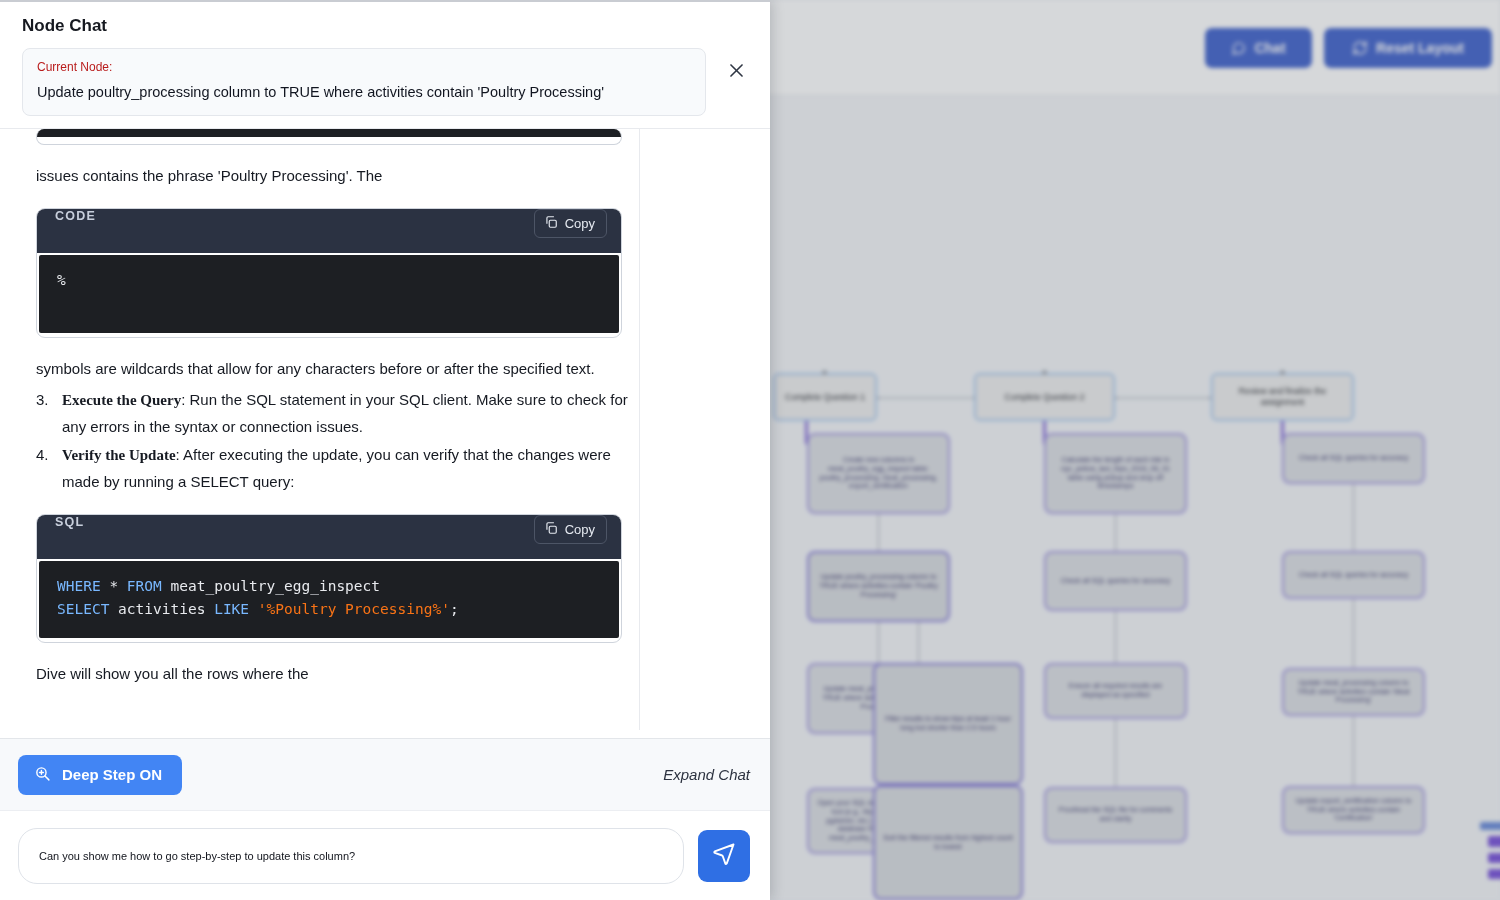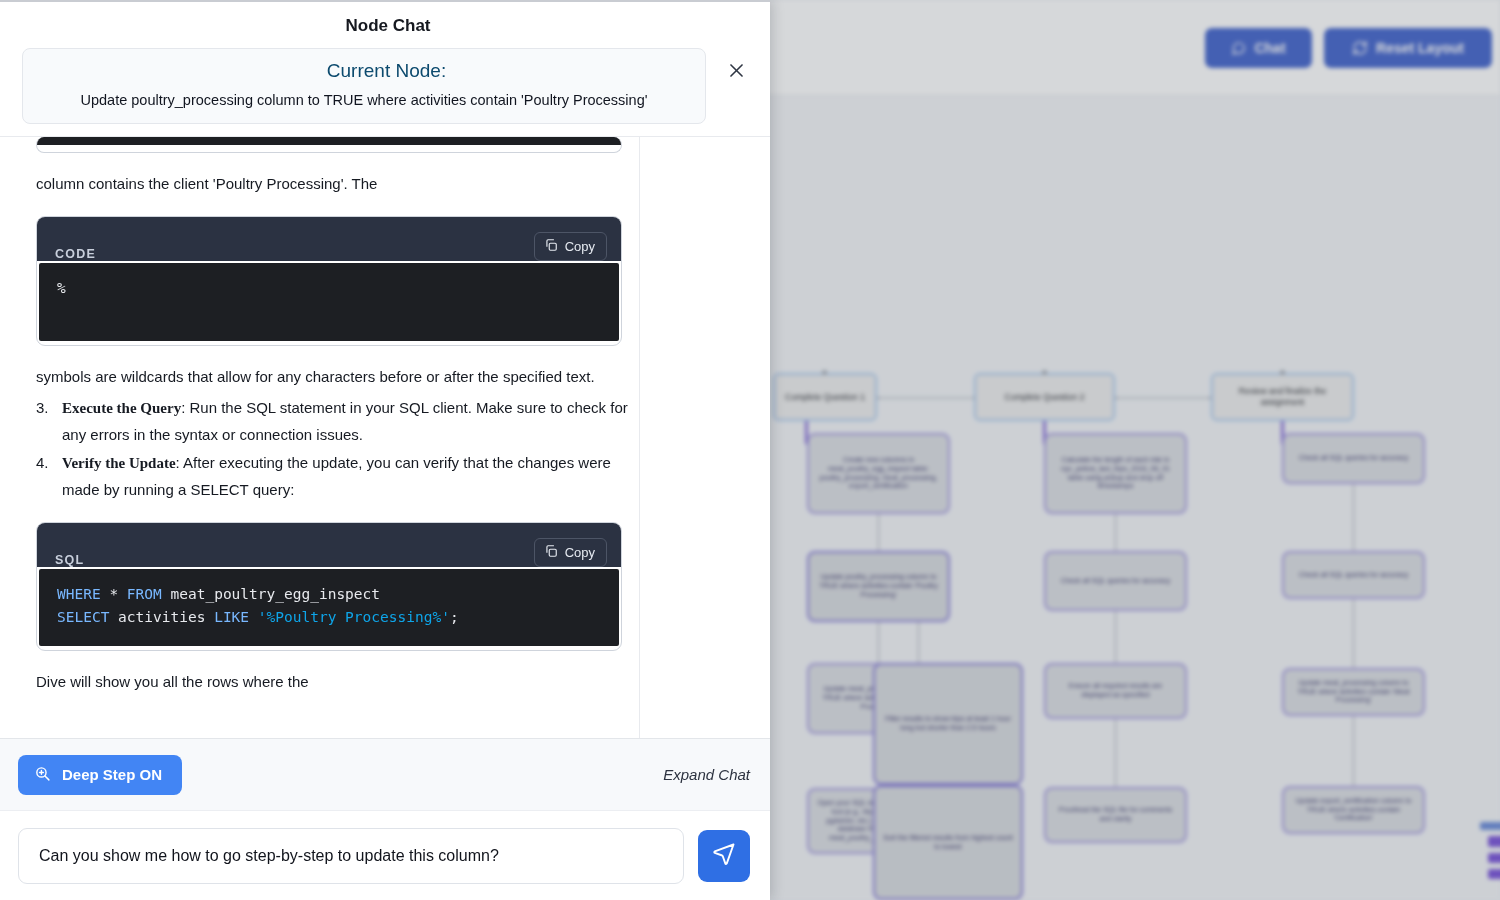--- a/index.html
+++ b/index.html
@@ -83,30 +83,30 @@
   
   #panel{
     position:absolute;left:0;top:0;width:770px;height:900px;
     background:#ffffff;
     box-shadow:2px 0 12px rgba(15,20,35,.18);
     display:flex;flex-direction:column;
     box-sizing:border-box;
     border-top:2px solid #c9ccd2;
   }
   #panel-head{
-    padding:14px 16px 12px 22px;background:#fff;flex:0 0 auto;position:relative;text-align:center;
+    padding:14px 16px 12px 22px;background:#fff;flex:0 0 auto;position:relative;
   }
   #panel-title{
     font-size:17px;font-weight:bold;color:#16192099;color:#161920;margin:0 0 12px 0;
   }
   #cur-node-box{
     border:1px solid #e4e7ec;border-radius:8px;background:#f8fafc;
     padding:11px 14px 13px 14px;width:684px;box-sizing:border-box;
   }
-  #cur-node-label{font-size:19px;color:#0c4a6e;margin-bottom:9px;margin-left:45px;}
+  #cur-node-label{font-size:12px;color:#b91c1c;margin-bottom:9px;}
   #cur-node-text{font-size:14.5px;color:#111520;line-height:1.3;}
   #close-btn{
     position:absolute;right:20px;top:54px;width:28px;height:28px;
     display:flex;align-items:center;justify-content:center;color:#3b4251;
     background:none;border:none;
   }
 
   #msg-scroll{
     flex:1 1 auto;overflow:hidden;position:relative;
     background:#ffffff;
@@ -130,42 +130,42 @@
   .topcut .inner{
     position:absolute;left:0;right:0;top:0;height:8px;background:#1d1f23;
   }
   .para{margin:18px 0 0 16px;width:586px;}
   .codeblock{
     margin:19px 0 0 16px;width:586px;border:1px solid #cfd4dc;border-radius:9px;
     background:#fff;box-sizing:border-box;overflow:hidden;
     padding-bottom:4px;
   }
   .code-head{
-    background:#2b3242;height:44px;display:flex;align-items:flex-end;
+    background:#2b3242;height:44px;display:flex;align-items:flex-start;
     justify-content:space-between;padding:0 14px 0 18px;box-sizing:border-box;
   }
   .code-lang{
     color:#c8cfdc;font-size:12.5px;font-weight:600;letter-spacing:1.2px;
     font-family:"Liberation Sans",sans-serif;
   }
   .copy-btn{
     display:flex;align-items:center;gap:7px;
     border:1px solid #4d5costs;border:1px solid #4d5566;border-radius:6px;
     background:transparent;color:#e6eaf1;font-size:13px;font-weight:500;
     padding:5px 11px 5px 9px;
   }
   .code-body{
     background:#1d1f23;padding:14px 18px 16px 18px;
     font-family:"DejaVu Sans Mono", monospace;font-size:14.5px;line-height:1.62;
     color:#e8eaee;white-space:pre;overflow:hidden;
     margin:2px 2px 0 2px;border-radius:2px;
   }
   .code-body.tall{min-height:48px;}
   .kw{color:#79b8ff;}
-  .str{color:#0ea5e9;}
+  .str{color:#f97316;}
   .id{color:#e8eaee;}
 
   ol.steps{margin:6px 0 0 0;padding:0 0 0 16px;list-style:none;}
   ol.steps li{
     position:relative;font-size:15px;line-height:1.72;color:#161a22;
     padding-left:26px;margin-top:2px;width:600px;box-sizing:border-box;
   }
   ol.steps li .num{position:absolute;left:0;top:0;color:#161a22;}
   ol.steps li b{font-weight:bold;font-family:Liberation Serif, serif;}
 
@@ -179,22 +179,22 @@
     background:#4285f4;color:#fff;border:none;border-radius:8px;
     height:40px;padding:0 20px 0 16px;font-size:15px;font-weight:600;
   }
   #expand-step{font-size:15px;color:#2d3340;font-style:italic;}
 
   #panel-input{
     flex:0 0 auto;height:90px;background:#fff;border-top:1px solid #eceef2;
     display:flex;align-items:center;gap:14px;padding:0 20px 0 18px;box-sizing:border-box;
   }
   #chat-input{
-    flex:1 1 auto;height:56px;border:1px solid #dfe3e9;border-radius:9px;
-    background:#fff;font-size:16px;color:#11141c;padding:11px 20px;
+    flex:1 1 auto;height:56px;border:1px solid #dfe3e9;border-radius:19px;
+    background:#fff;font-size:11px;color:#11141c;padding:11px 20px;
     box-sizing:border-box;font-family:"Liberation Sans",sans-serif;outline:none;
   }
   #chat-input::placeholder{color:#11141c;}
   #send-btn{
     flex:0 0 auto;width:52px;height:52px;border-radius:9px;background:#2f6fe4;
     border:none;display:flex;align-items:center;justify-content:center;color:#fff;
   }
 </style>
 </head>
 <body>
@@ -346,21 +346,21 @@
     </div>
 
     <div id="msg-scroll">
       <div id="msg-inner">
         <div class="bubble">
 
           <div class="topcut">
             <div class="inner"></div>
           </div>
 
-          <p class="ptext para">column contains the client 'Poultry Processing'. The</p>
+          <p class="ptext para">issues contains the phrase 'Poultry Processing'. The</p>
 
           <div class="codeblock">
             <div class="code-head">
               <span class="code-lang">CODE</span>
               <span class="copy-btn">
                 <span>
                   <svg width="14" height="14" viewBox="0 0 24 24" fill="none" stroke="#e6eaf1" stroke-width="2" stroke-linejoin="round">
                       <rect x="9" y="9" width="12" height="12" rx="2"></rect>
                       <path d="M5 15V5a2 2 0 0 1 2-2h10"></path>
                     </svg>

